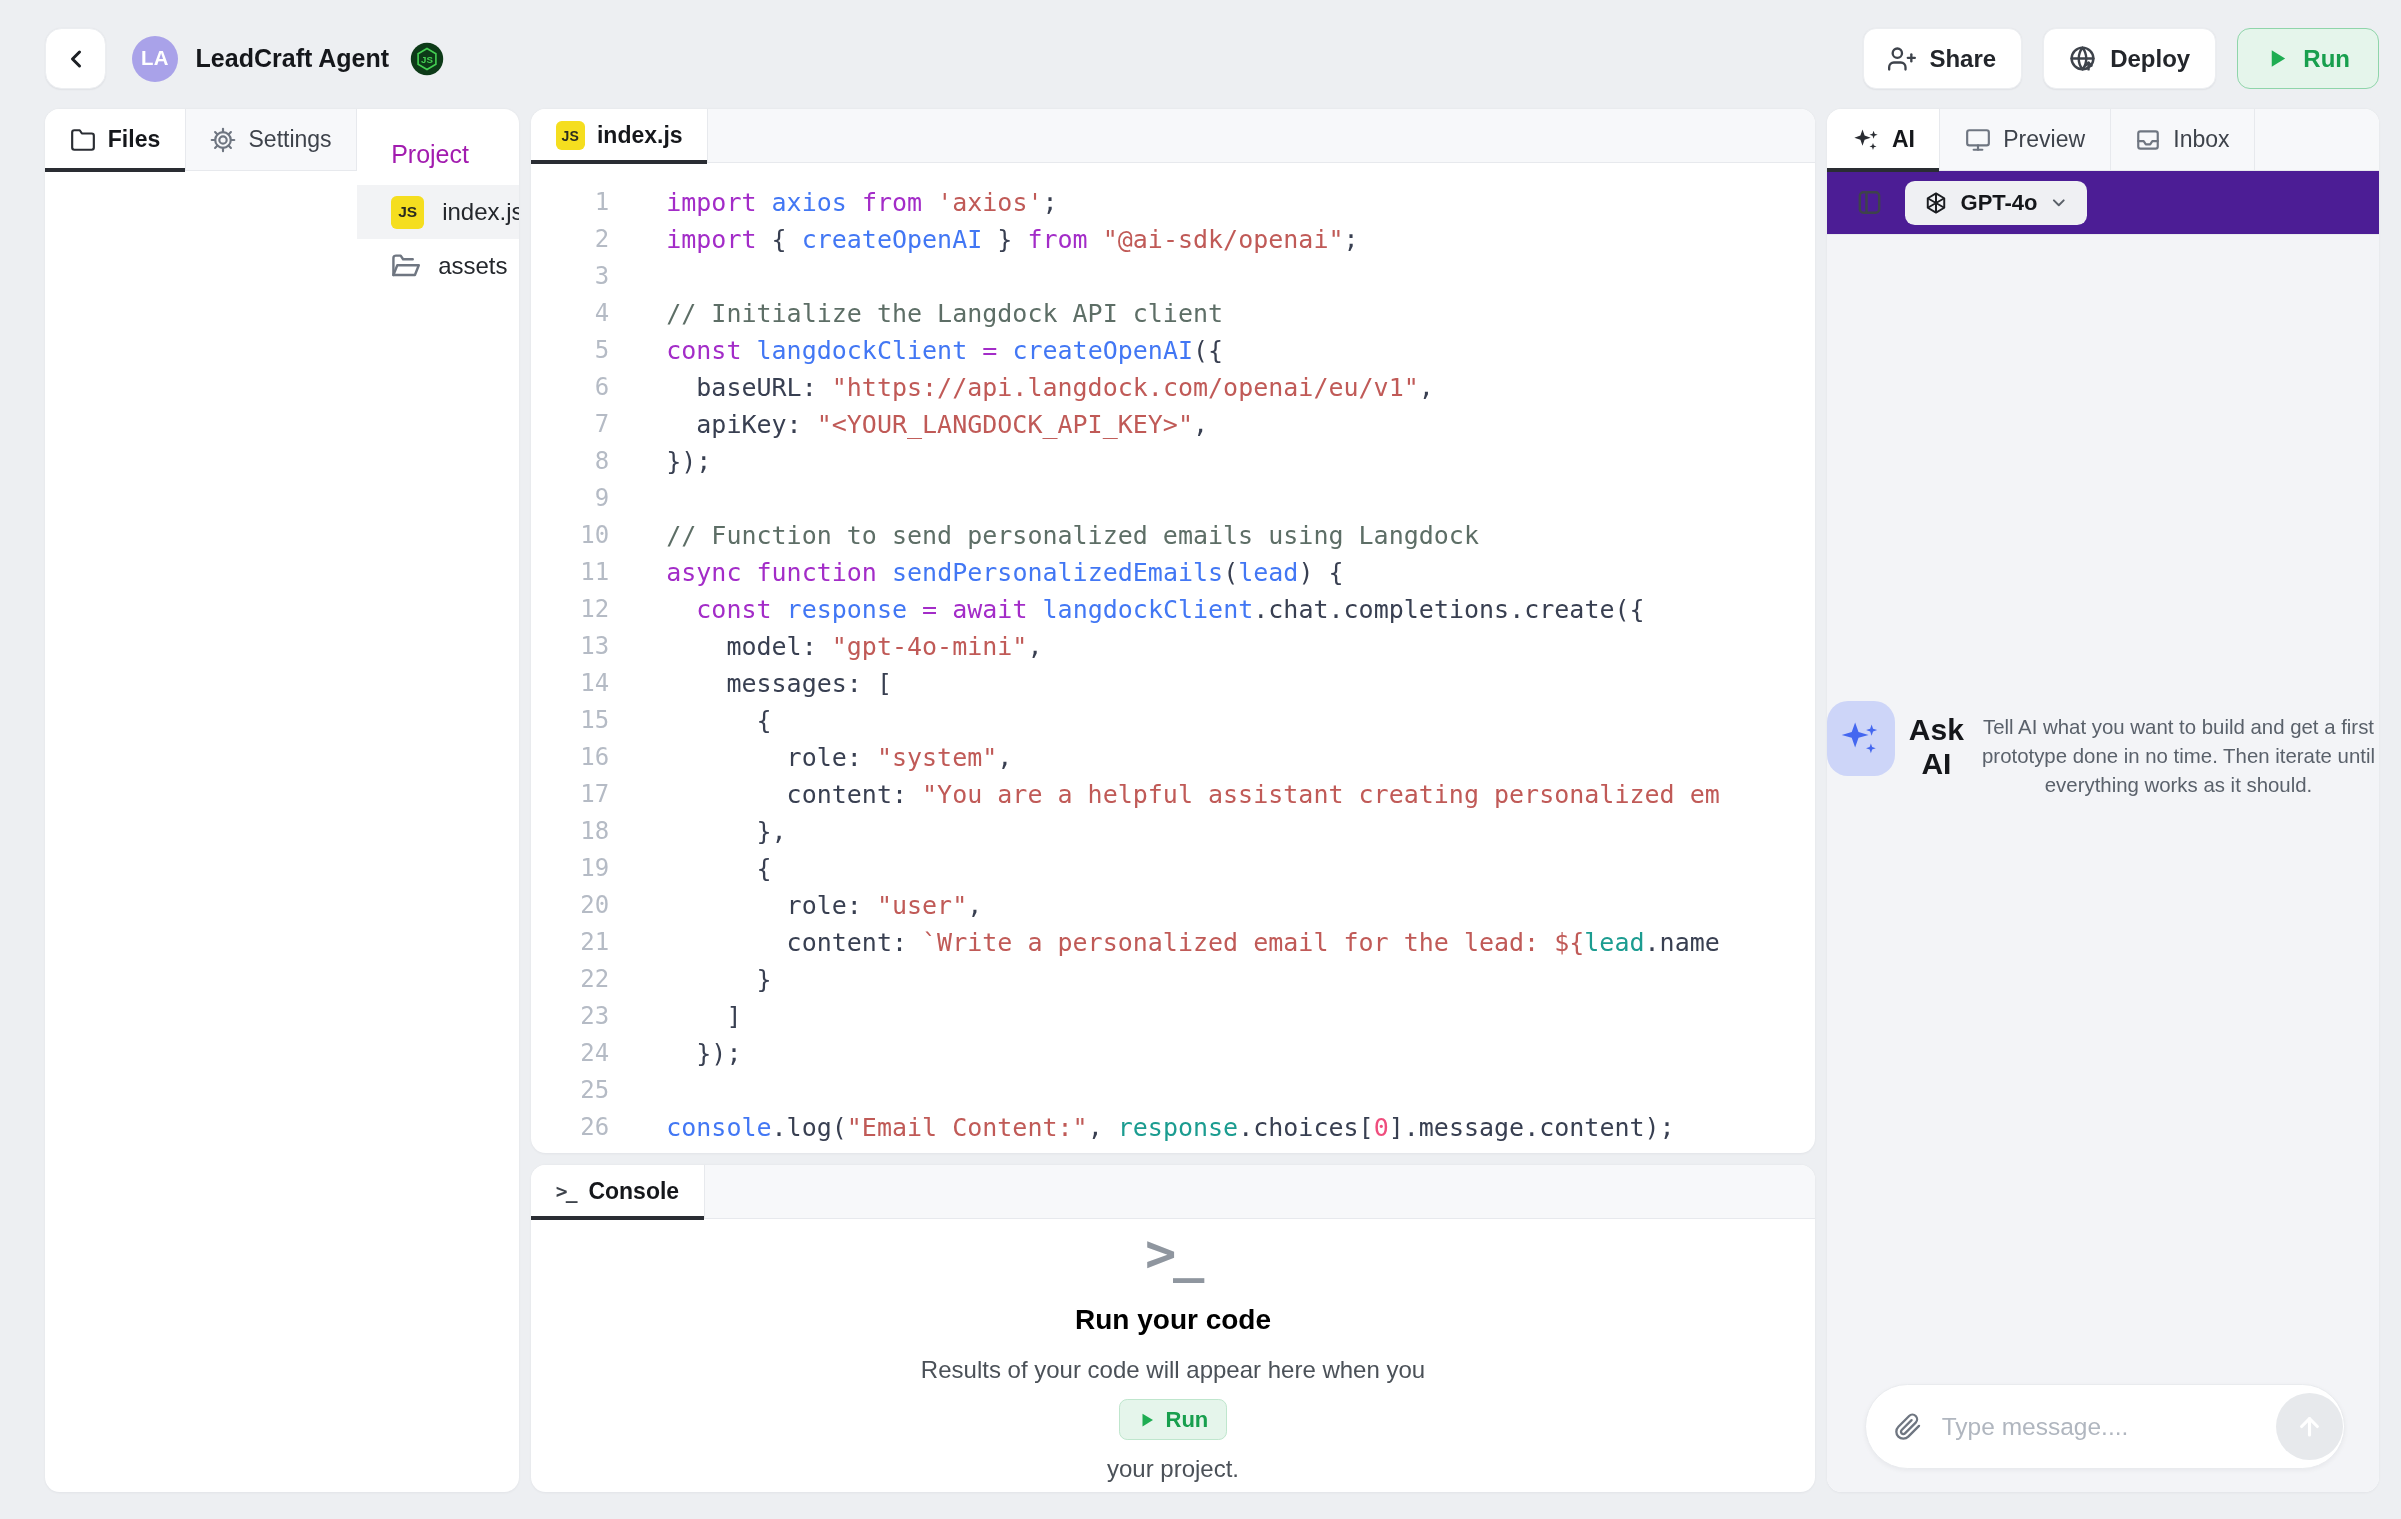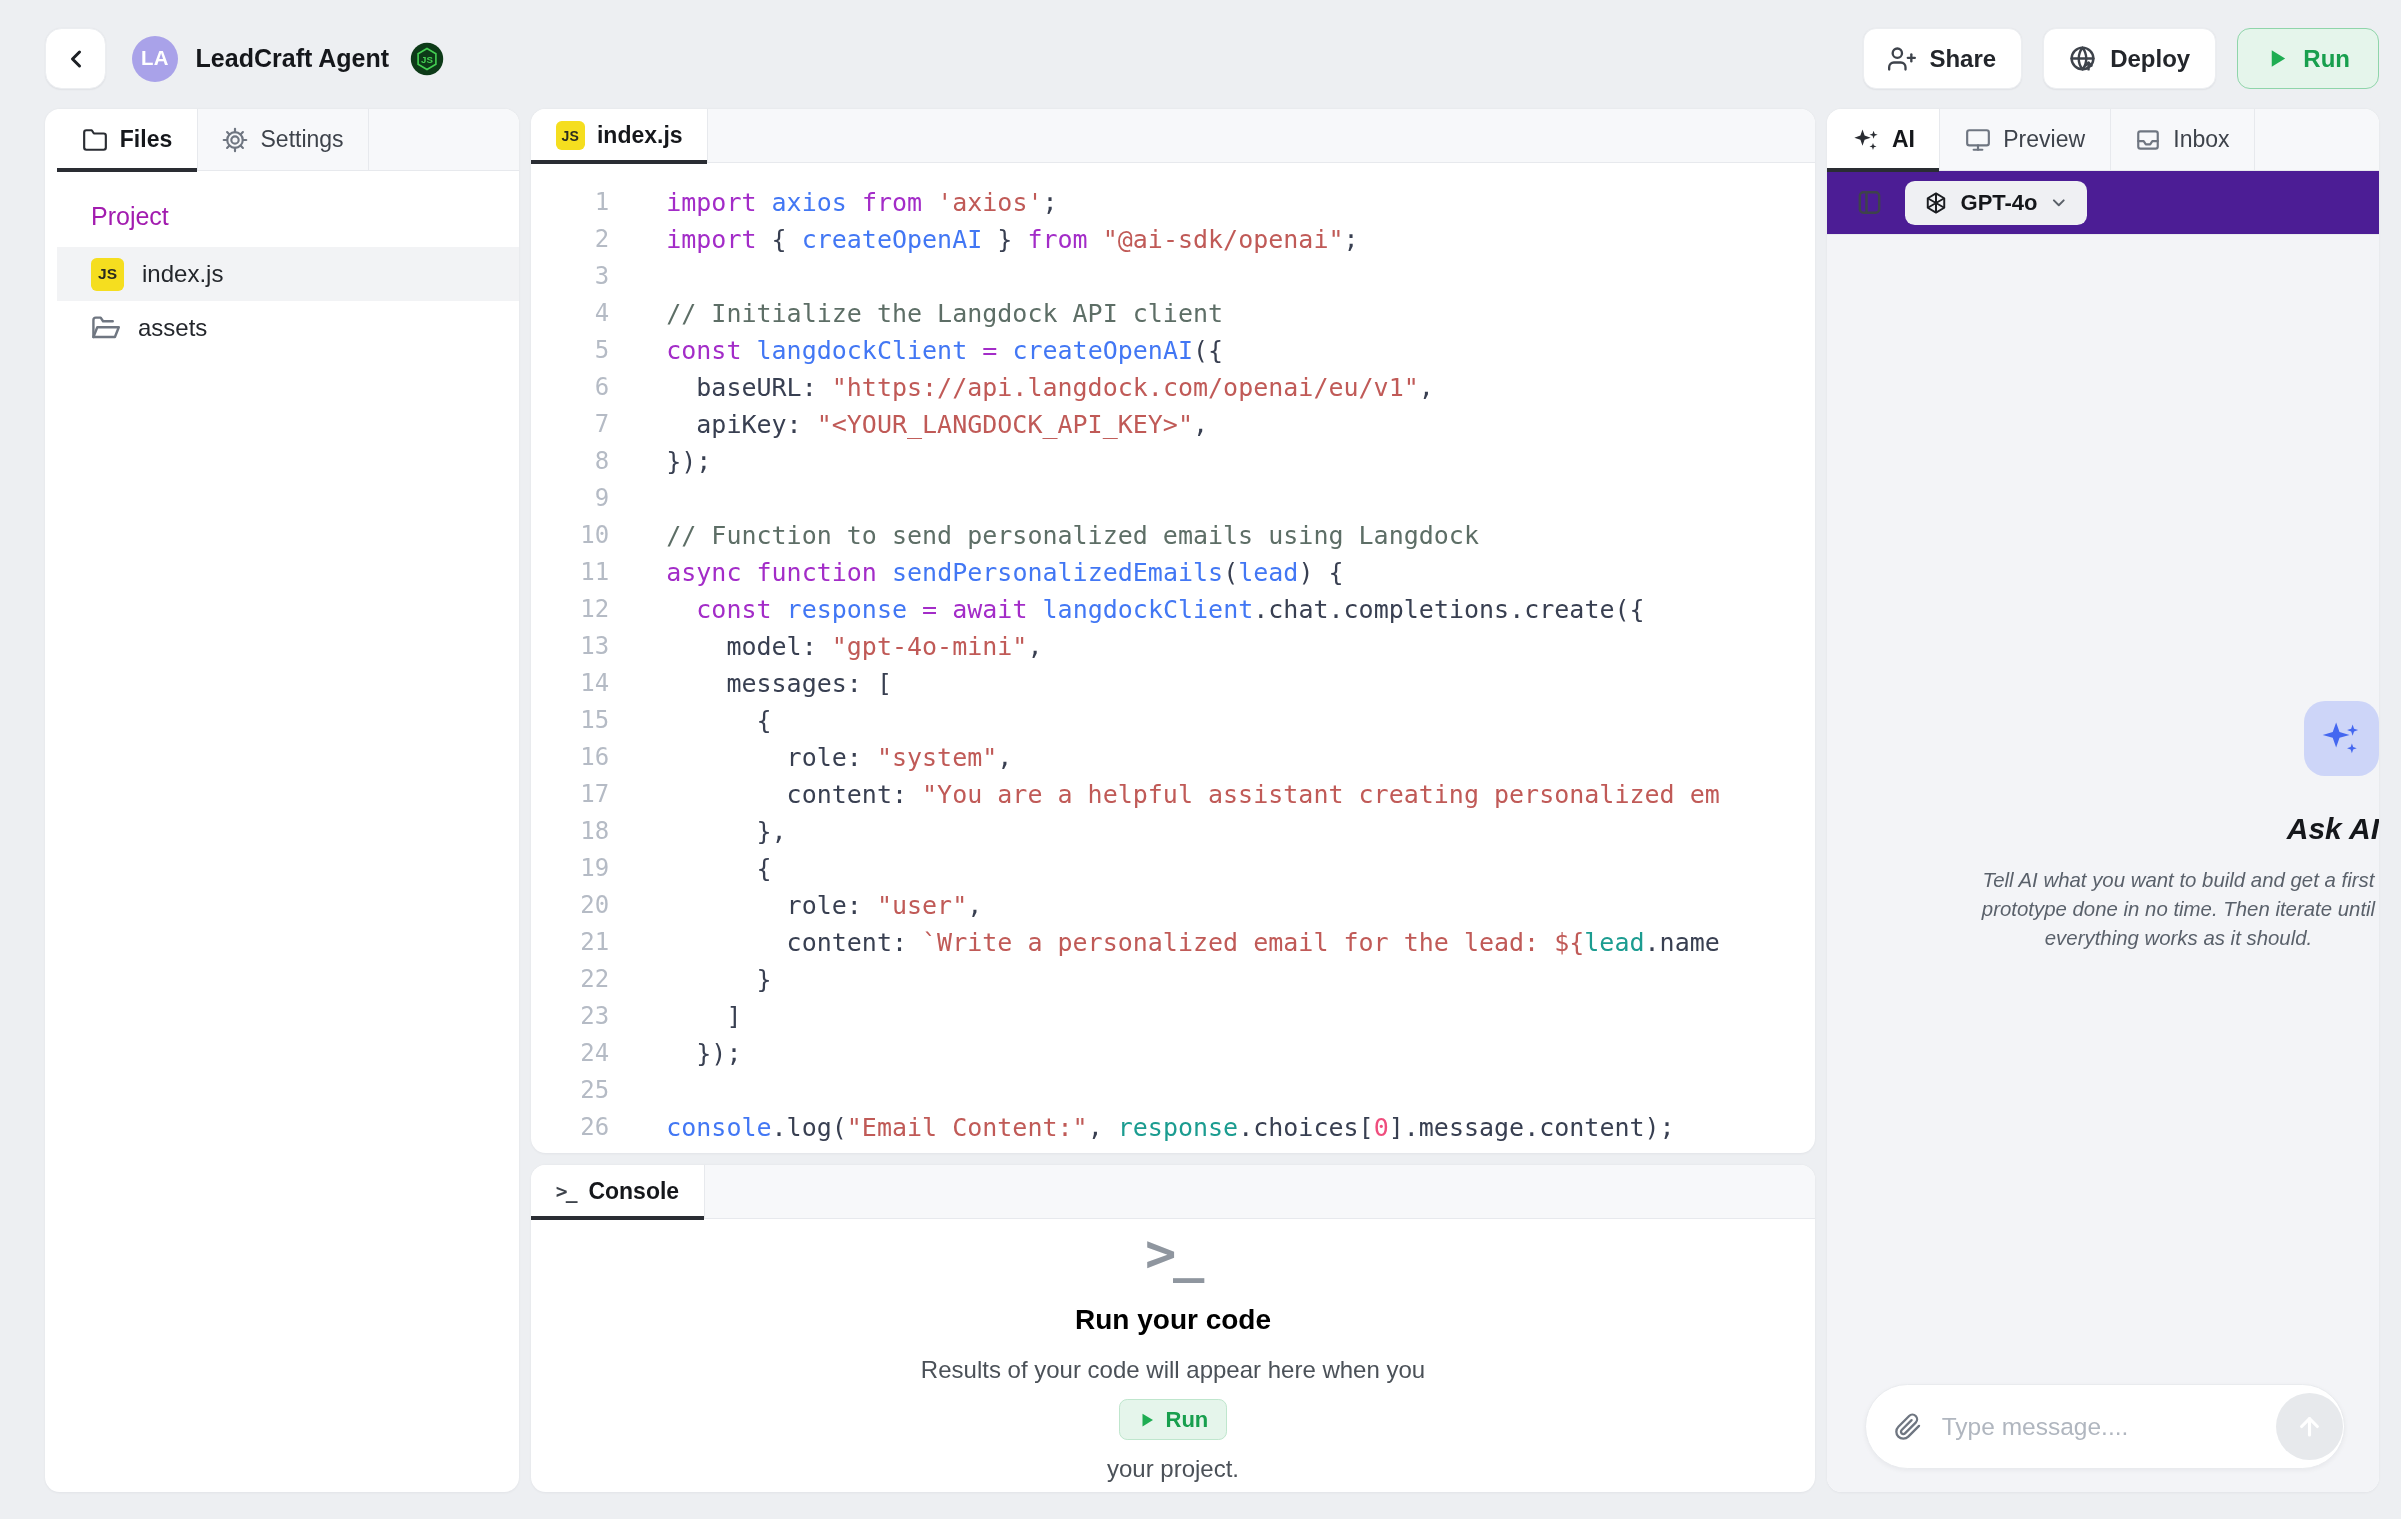--- a/index.html
+++ b/index.html
@@ -63,21 +63,21 @@
     font-size:23px; color:#3e434b; border-right:1.6px solid #e7e9ed; cursor:pointer;
     position:relative; background:transparent;
   }
   .tab.active { background:#fff; font-weight:700; color:#15171b; }
   .tab.active::after {
     content:""; position:absolute; left:0; right:0; bottom:-1.6px; height:3.3px; background:#2a2d33;
   }
   .tab-fill { flex:1; }
 
   
-  .sidebar { width:474px; display:flex; flex-direction:column;padding-left:12px; }
+  .sidebar { width:474px; display:flex; flex-direction:row; }
   .section-label { padding:31px 34px 16.4px 34px; font-size:25px; color:#a21caf; }
   .file-row {
     display:flex; align-items:center; gap:18px; height:54px; padding:0 34px;
     font-size:24px; color:#24272c; cursor:pointer;
   }
   .file-row.selected { background:#f2f3f5; }
   .js-badge {
     width:33px; height:33px; border-radius:5.7px; background:#f5de1f;
     display:flex; align-items:center; justify-content:center;
     font-size:15.5px; font-weight:700; color:#2a2b20; font-family:"Liberation Sans",sans-serif;
@@ -139,21 +139,21 @@
     display:flex; align-items:center; gap:21px; padding:0 28px; flex:none;
   }
   .model-pill {
     height:44px; background:#eff0f3; border-radius:9.8px; display:flex; align-items:center;
     gap:11.4px; padding:0 18px; cursor:pointer;
   }
   .model-label { font-size:22px; font-weight:700; color:#15171b; }
   .panel-body { flex:1; background:#f3f4f7; position:relative; }
   .ai-empty {
     position:absolute; top:466px; left:0; right:0;
-    display:flex; flex-direction:column; align-items:flex-end; text-align:center;font-style:italic;
+    display:flex; flex-direction:row; align-items:center; text-align:center;
   }
   .ai-tile {
     width:75px; height:75px; border-radius:21px; background:#cdd5f8;
     display:flex; align-items:center; justify-content:center; margin-bottom:36px;
   }
   .ai-title { font-size:30px; font-weight:700; color:#15171b; margin-bottom:19.6px; }
   .ai-body-text { font-size:20.4px; line-height:29px; color:#5a616b; max-width:401px; }
   .chat-input {
     position:absolute; left:38px; right:34px; bottom:23px; height:85px;
     background:#fff; border:0.8px solid #e9ebee; border-radius:43px;

